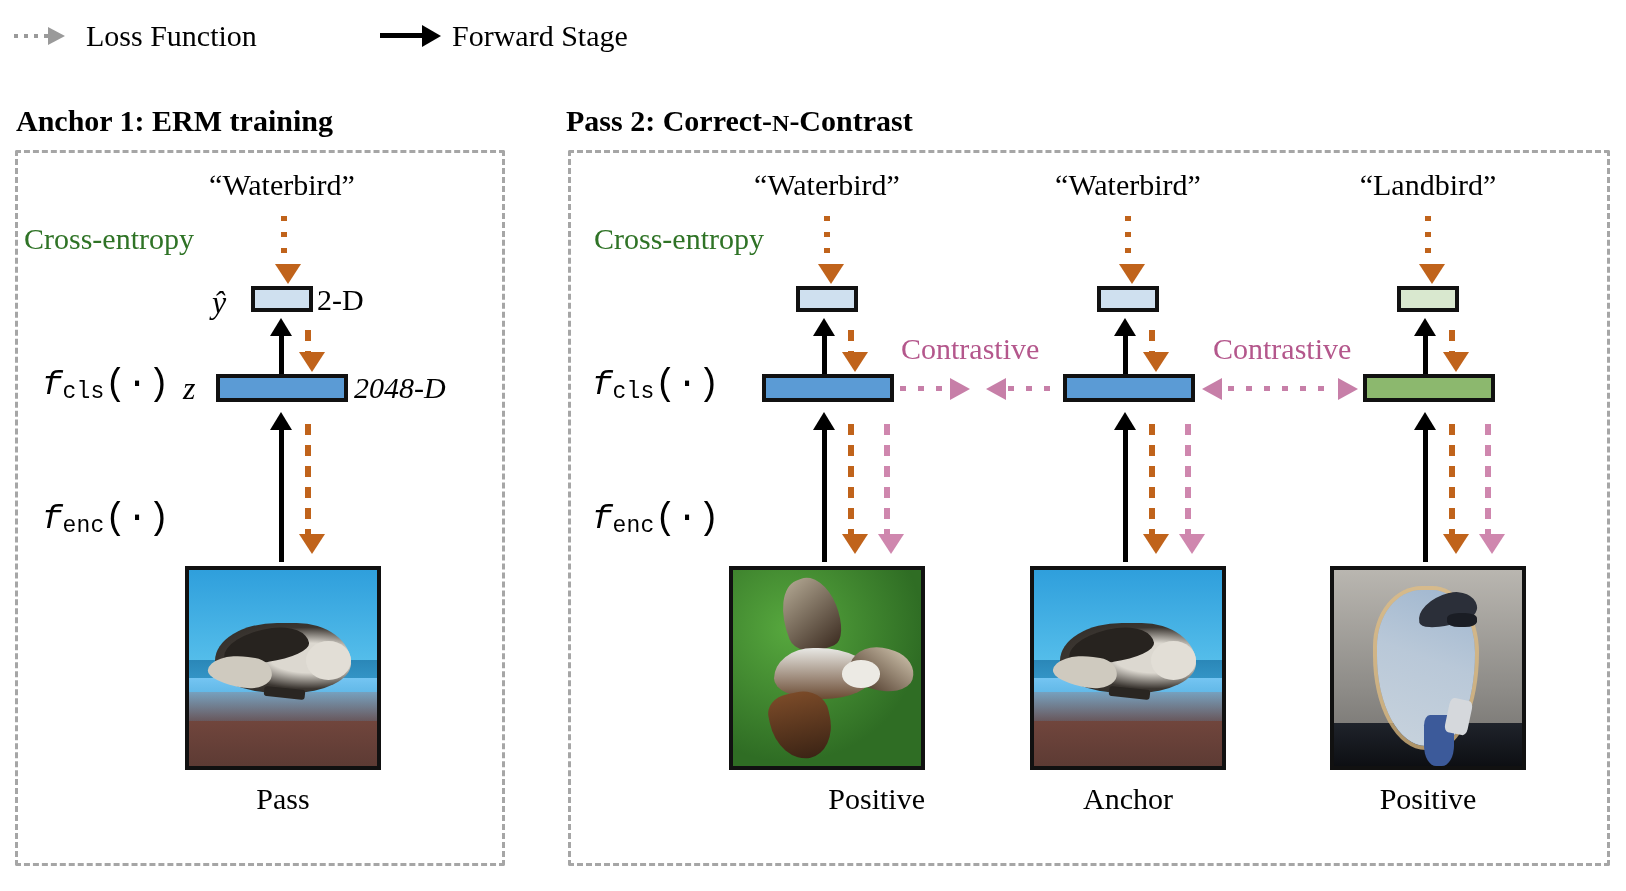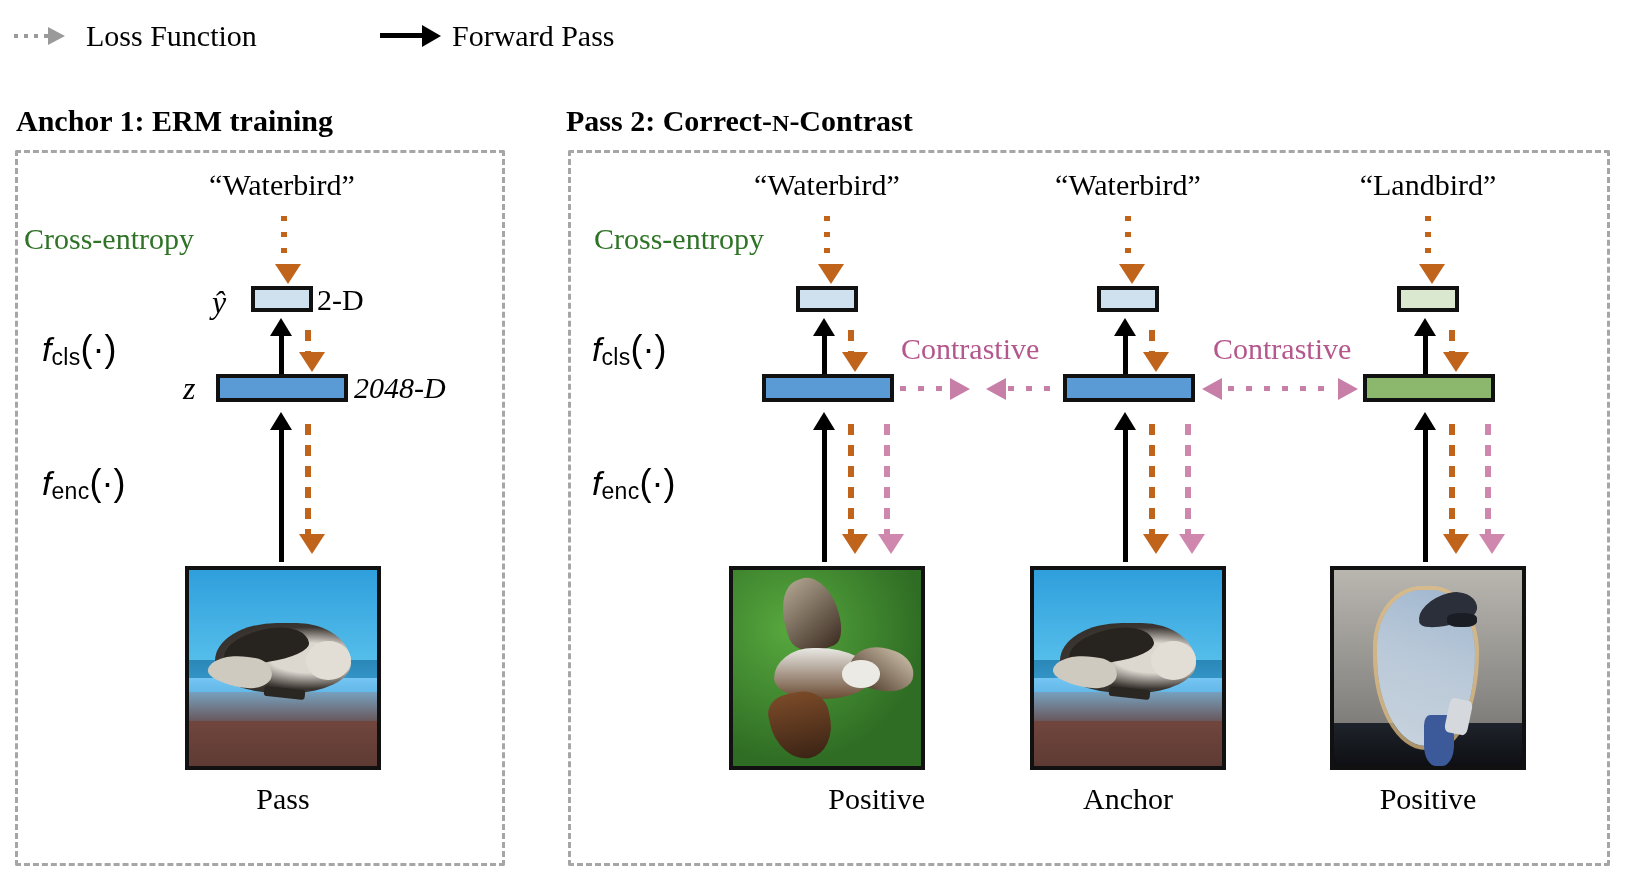--- a/index.html
+++ b/index.html
@@ -29,21 +29,21 @@
 
   
   .panel{position:absolute;border:3px dashed #a6a6a6;border-radius:2px;box-sizing:border-box;}
 
   
   .quoted{position:absolute;font-size:30px;white-space:nowrap;text-align:center;}
   .ce{position:absolute;font-size:30px;color:#2f7326;white-space:nowrap;}
   .contrastive{position:absolute;font-size:30px;color:#b4578c;white-space:nowrap;}
   .dimlabel{position:absolute;font-size:30px;white-space:nowrap;}
   .bottomlabel{position:absolute;font-size:30px;white-space:nowrap;text-align:center;}
-  .fn{position:absolute;white-space:nowrap;font-family:Liberation Sans, sans-serif;font-size:34px;font-style:italic;}
+  .fn{position:absolute;white-space:nowrap;font-family:Liberation Mono, monospace;font-size:34px;font-style:italic;margin-top:36px;}
   .fn .sub{font-style:normal;font-size:23px;vertical-align:-4px;letter-spacing:.3px;}
   .fn .par{font-style:normal;font-size:36px;}
 
   
   .fbox{position:absolute;border:4px solid #111;box-sizing:border-box;}
 
   
   .vsolid{position:absolute;background:#000;width:5px;}
   .vsolid-head{position:absolute;width:0;height:0;border-left:11px solid transparent;border-right:11px solid transparent;border-bottom:18px solid #000;}
   .vdash{position:absolute;width:6px;
@@ -79,21 +79,21 @@
         <span class="gl-tri grey" style="left:34px;"></span>
     </span>
     <span class="legend-label">Loss Function</span>
   </div>
 
   <div class="legend-item" style="left:380px;">
     <span class="legend-glyph">
       <span class="gl-solid"></span>
         <span class="gl-tri black" style="left:42px;"></span>
     </span>
-    <span class="legend-label">Forward Pass</span>
+    <span class="legend-label">Forward Stage</span>
   </div>
 
 </div>
 
 <div class="stage-title" style="left:16px;top:104px;">Anchor 1: ERM training</div>
 
 <div class="stage-title" style="left:566px;top:104px;">
   <span>Pass 2: Correct-</span><span class="smallcap">N</span><span>-Contrast</span>
 </div>
 

